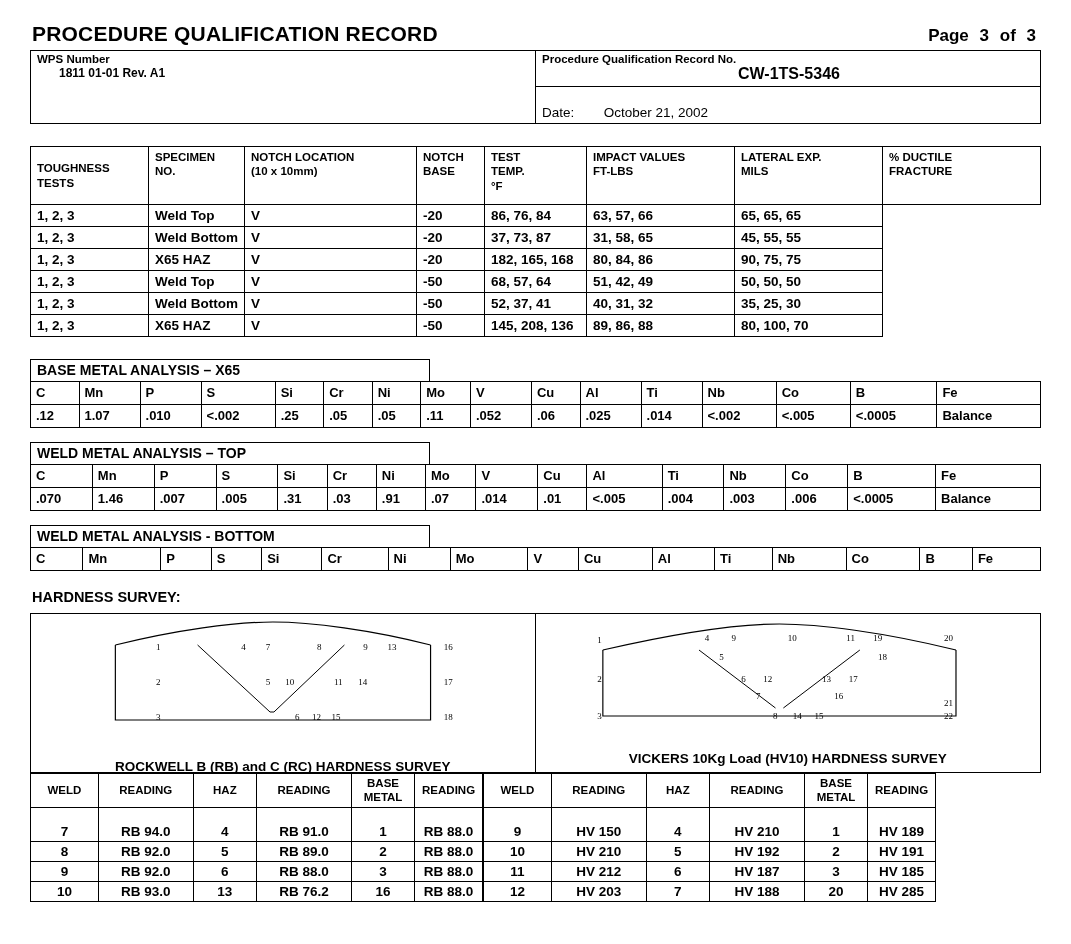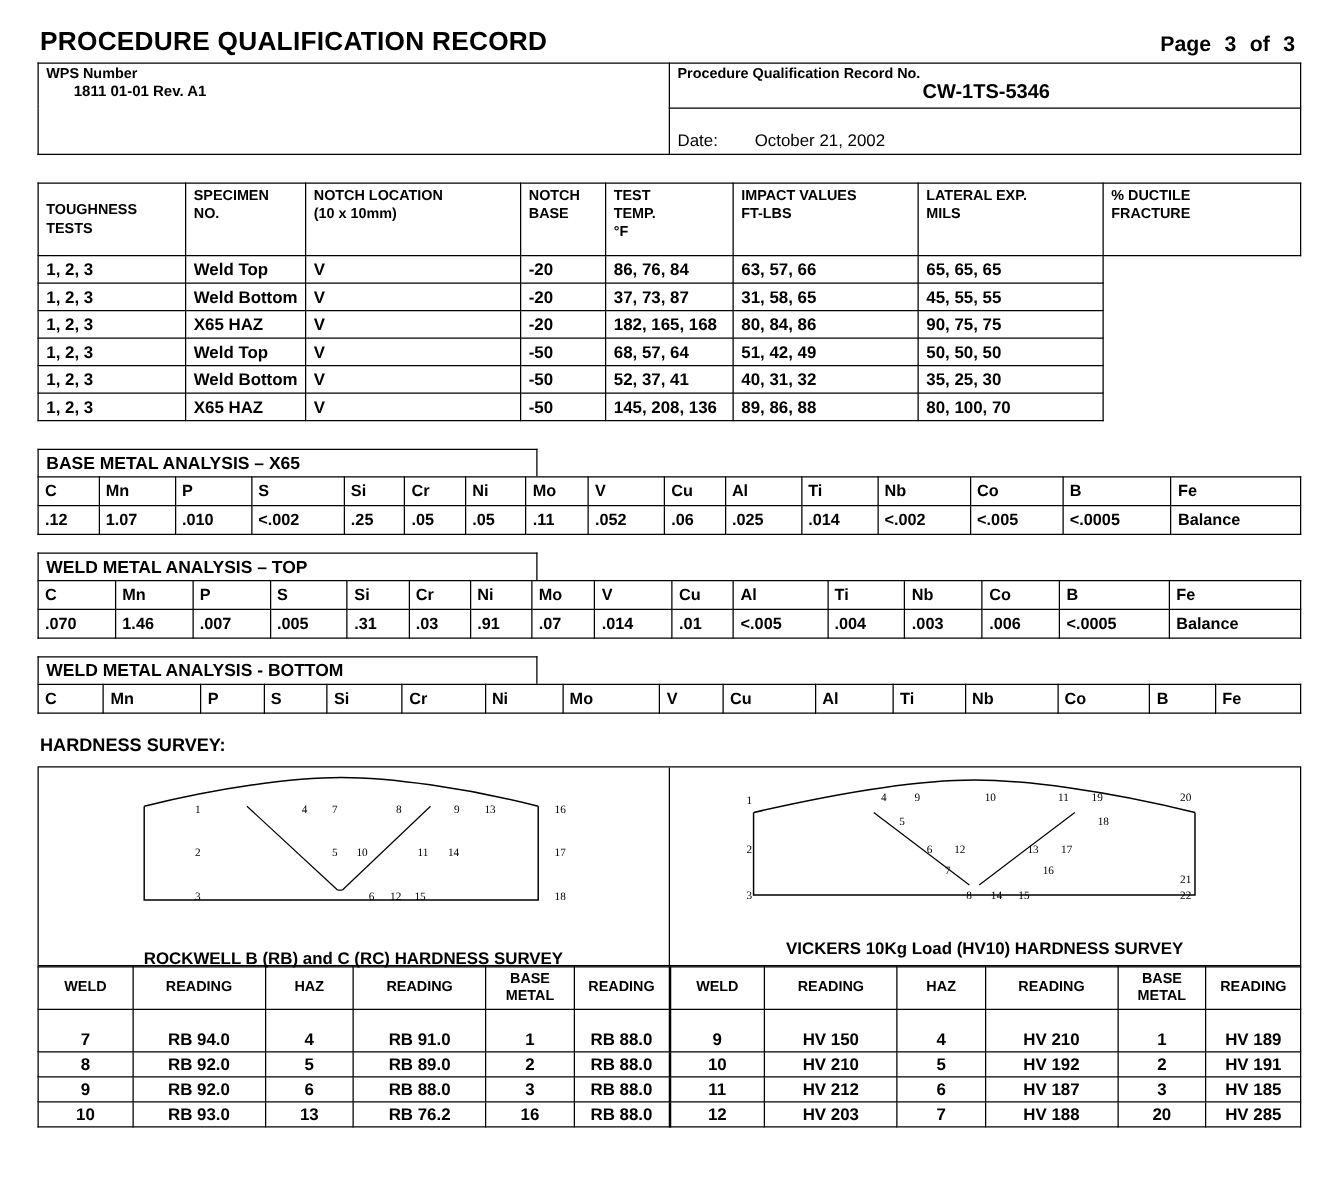--- a/index.html
+++ b/index.html
@@ -137,21 +137,21 @@
     font-weight: bold;
   }
   .sk-num {
     position: absolute;
     font-size: 9px;
     font-family: "Liberation Serif", serif;
     color: #000;
   }
 
   
-  .hard-tables { display: flex; width: 1011px; }
+  .hard-tables { display: flex; width: 906px; }
   .htab { width: 50%; font-size: 13px; border-collapse: collapse; }
   .htab td, .htab th {
     border: 1.4px solid #000;
     text-align: center;
     font-weight: bold;
     padding: 2px 2px;
   }
   .htab thead td {
     font-size: 11.5px;
     height: 34px;

